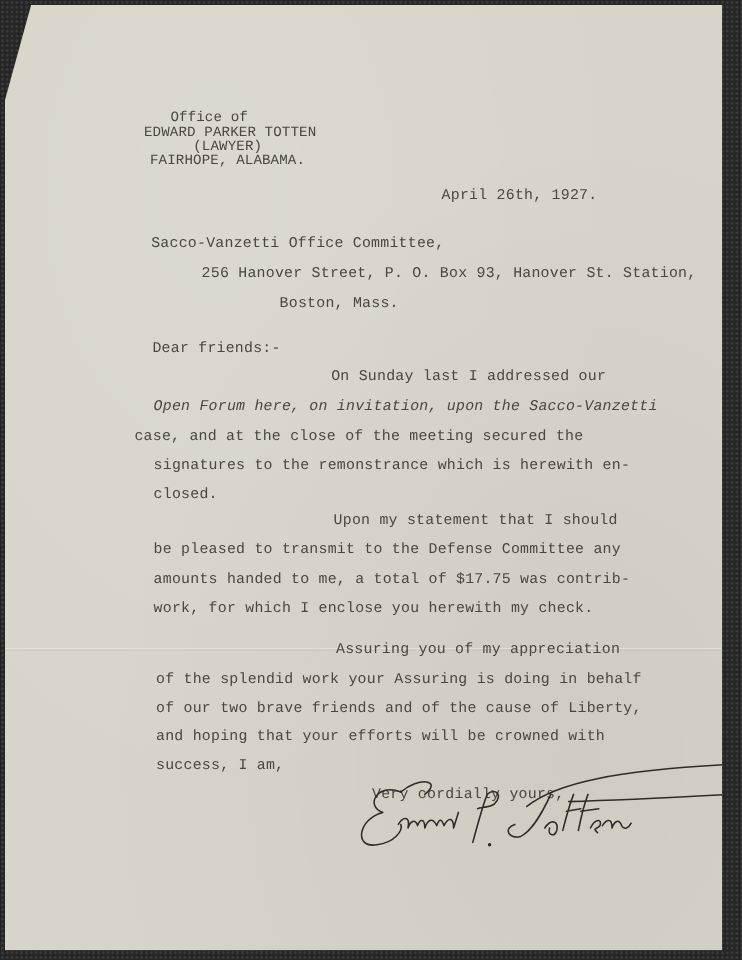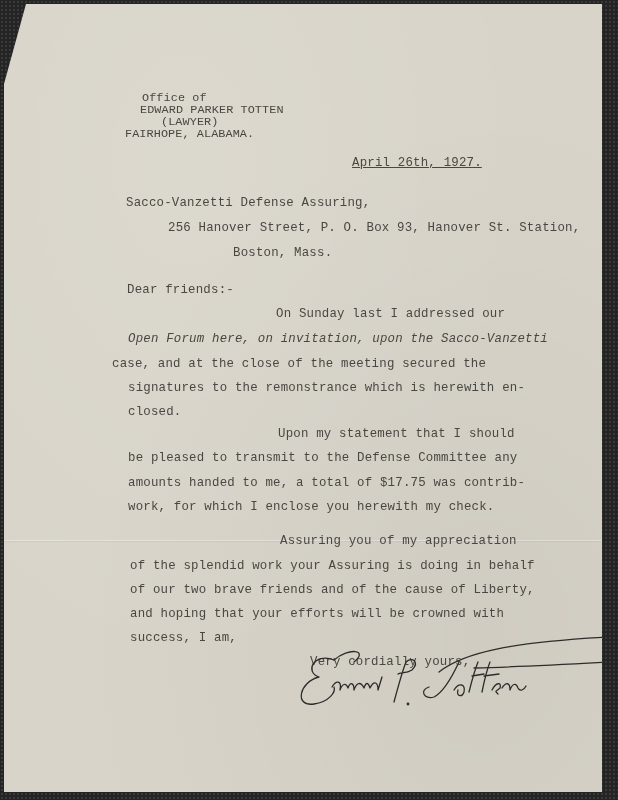--- a/index.html
+++ b/index.html
@@ -64,29 +64,29 @@
 </head>
 <body>
 
 <div class="backdrop"></div>
 
 <div class="paper">
   <div class="fold"></div>
 
   <div class="letterhead">
     <div class="line" style="left:138px; top:87px;">Office of</div>
-    <div class="line" style="left:136px; top:99px;">EDWARD PARKER TOTTEN</div>
+    <div class="line" style="left:116px; top:99px;">EDWARD PARKER TOTTEN</div>
     <div class="line" style="left:157px; top:111px;">(LAWYER)</div>
     <div class="line" style="left:121px; top:123px;">FAIRHOPE, ALABAMA.</div>
   </div>
 
-  <div class="line" style="left:348px; top:152px;text-decoration:underline;">April 26th, 1927.</div>
+  <div class="line" style="left:364px; top:152px;">April 26th, 1927.</div>
 
   <div>
-    <div class="line" style="left:122px; top:192px;">Sacco-Vanzetti Defense Assuring,</div>
+    <div class="line" style="left:122px; top:192px;">Sacco-Vanzetti Office Committee,</div>
     <div class="line" style="left:164px; top:217px;">256 Hanover Street, P. O. Box 93, Hanover St. Station,</div>
     <div class="line" style="left:229px; top:242px;font-family:Liberation Mono, monospace;">Boston, Mass.</div>
   </div>
 
   <div class="line" style="left:123px; top:279px;text-align:center;">Dear friends:-</div>
 
   <div>
     <div class="line" style="left:272px; top:303px;">On Sunday last I addressed our</div>
     <div class="line" style="left:124px; top:328px;font-style:italic;">Open Forum here, on invitation, upon the Sacco-Vanzetti</div>
     <div class="line" style="left:108px; top:353px;">case, and at the close of the meeting secured the</div>

